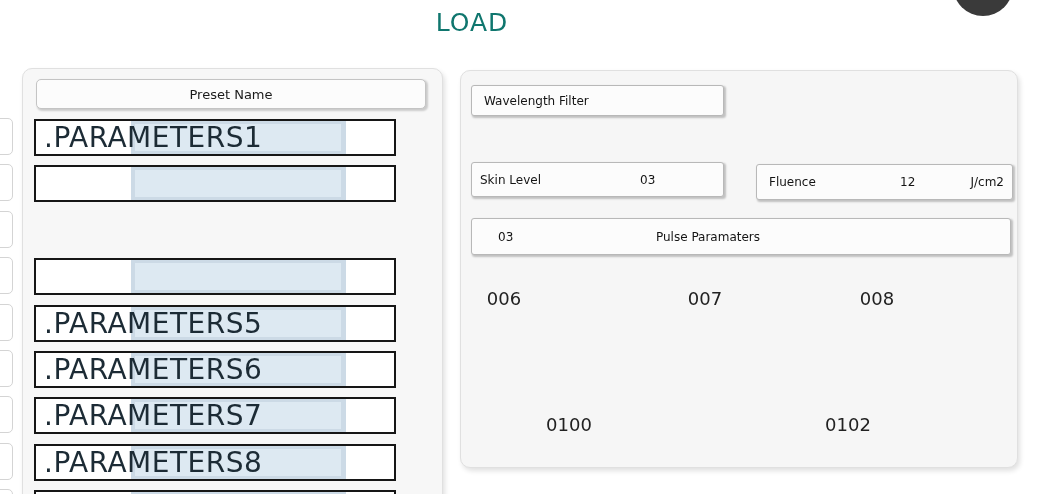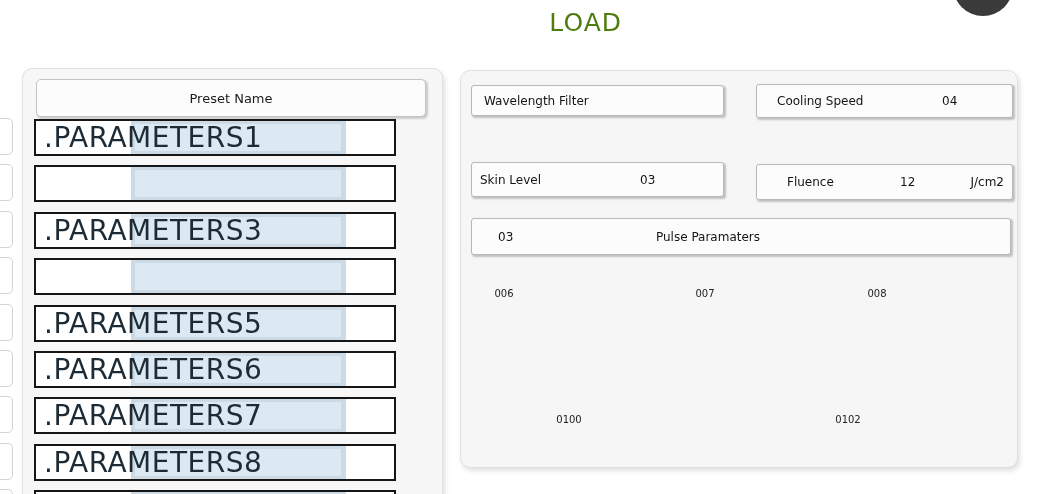--- a/index.html
+++ b/index.html
@@ -1,40 +1,40 @@
 <!DOCTYPE html>
 <html><head>
 <meta charset="utf-8">
 <style>
   html,body{margin:0;padding:0;background:#fff;}
   .screen{
     position:relative;width:1050px;height:494px;overflow:hidden;background:#ffffff;
     font-family:"DejaVu Sans","Liberation Sans",sans-serif;color:#1a1a1a;
   }
   .page-title{
-    position:absolute;left:322px;top:8px;width:300px;text-align:right;
-    font-size:25px;letter-spacing:1px;color:#4d7c0f;
+    position:absolute;left:322px;top:8px;width:300px;text-align:center;
+    font-size:25px;letter-spacing:1px;color:#0f766e;
   }
   .status-circle{
     position:absolute;left:953px;top:-44px;width:60px;height:60px;
     border-radius:50%;background:#3a3a3a;
   }
   
   .edge-frag{
     position:absolute;left:-9px;width:22px;height:37px;box-sizing:border-box;
     background:#ffffff;border:1px solid #d4d4d4;border-radius:5px;
   }
   
   .preset-panel{
     position:absolute;left:22px;top:68px;width:421px;height:460px;
     background:#f7f7f7;border:1px solid #e0e0e0;border-radius:10px;
     box-shadow:2px 3px 5px rgba(0,0,0,0.12);box-sizing:border-box;
   }
   .preset-header{
-    position:absolute;left:13px;top:10px;width:390px;height:38px;box-sizing:border-box;
+    position:absolute;left:13px;top:10px;width:390px;height:30px;box-sizing:border-box;
     background:#fcfcfc;border:1px solid #c4c4c4;border-radius:5px;
     box-shadow:1.5px 1.5px 2px rgba(0,0,0,0.18);
     display:flex;align-items:center;justify-content:center;
     font-size:13px;color:#1a1a1a;
   }
   .preset-item{
     position:absolute;left:11px;width:362px;height:37px;box-sizing:border-box;
     background:#ffffff;border:2px solid #161616;
     display:flex;align-items:flex-start;overflow:hidden;
   }
@@ -59,28 +59,28 @@
     border:1px solid #b8b8b8;border-radius:3px;
     box-shadow:1.5px 1.5px 2px rgba(0,0,0,0.22);
     display:flex;align-items:center;font-size:12px;color:#141414;
   }
   .btn .val{position:absolute;top:50%;transform:translateY(-50%);}
   .btn-wavelength{left:10px;top:14px;width:253px;height:31px;padding-left:12px;}
   .btn-cooling{left:295px;top:13px;width:257px;height:34px;padding-left:20px;}
   .btn-cooling .val{left:185px;}
   .btn-skin{left:10px;top:91px;width:253px;height:35px;padding-left:8px;}
   .btn-skin .val{left:168px;}
-  .btn-fluence{left:295px;top:93px;width:257px;height:36px;padding-left:30px;}
+  .btn-fluence{left:295px;top:93px;width:257px;height:36px;padding-left:12px;}
   .btn-fluence .val{left:143px;}
   .btn-fluence .unit{position:absolute;top:50%;transform:translateY(-50%);right:8px;}
   .btn-pulse{left:10px;top:147px;width:540px;height:37px;}
   .btn-pulse .val{left:26px;}
   .btn-pulse .plabel{position:absolute;top:50%;left:236px;transform:translate(-50%,-50%);white-space:nowrap;}
   .code{
-    position:absolute;transform:translateX(-50%);font-size:10px;color:#222;white-space:nowrap;
+    position:absolute;transform:translateX(-50%);font-size:18px;color:#222;white-space:nowrap;
   }
 </style>
 </head>
 <body>
 
 <div class="screen">
 
   <div class="page-title">LOAD</div>
   <div class="status-circle"></div>
 
@@ -103,26 +103,20 @@
     <div class="preset-item" style="top:50px">
       <div class="hl">
           <div class="hl-in"></div>
         </div>
       <span class="lbl">.PARAMETERS1</span>
     </div>
     <div class="preset-item" style="top:96px">
       <div class="hl">
           <div class="hl-in"></div>
         </div>
-    </div>
-    <div class="preset-item" style="top:143px">
-      <div class="hl">
-          <div class="hl-in"></div>
-        </div>
-      <span class="lbl">.PARAMETERS3</span>
     </div>
     <div class="preset-item" style="top:189px">
       <div class="hl">
           <div class="hl-in"></div>
         </div>
     </div>
     <div class="preset-item" style="top:236px">
       <div class="hl">
           <div class="hl-in"></div>
         </div>
@@ -151,24 +145,20 @@
       <div class="hl"></div>
     </div>
   </div>
 
   <div class="settings-panel">
 
     <div class="btn btn-wavelength">
       <span>Wavelength Filter</span>
     </div>
 
-    <div class="btn btn-cooling">
-      <span>Cooling Speed</span>
-      <span class="val">04</span>
-    </div>
 
     <div class="btn btn-skin">
       <span>Skin Level</span>
       <span class="val">03</span>
     </div>
 
     <div class="btn btn-fluence">
       <span>Fluence</span>
       <span class="val">12</span>
       <span class="unit">J/cm2</span>

